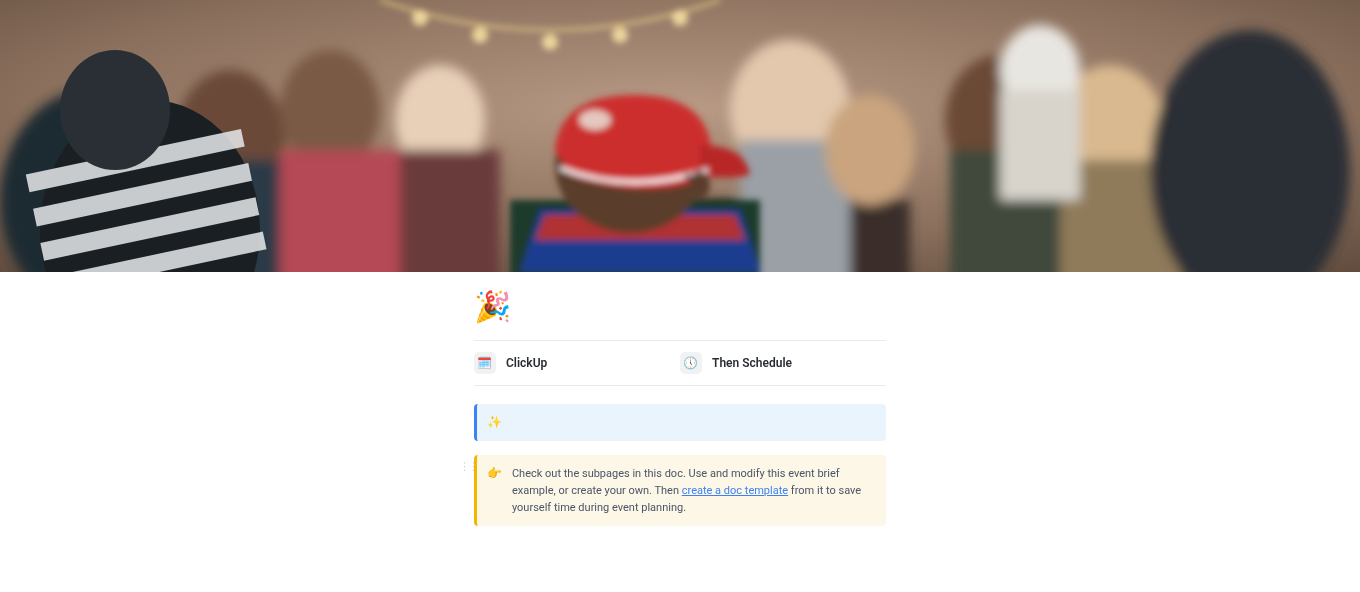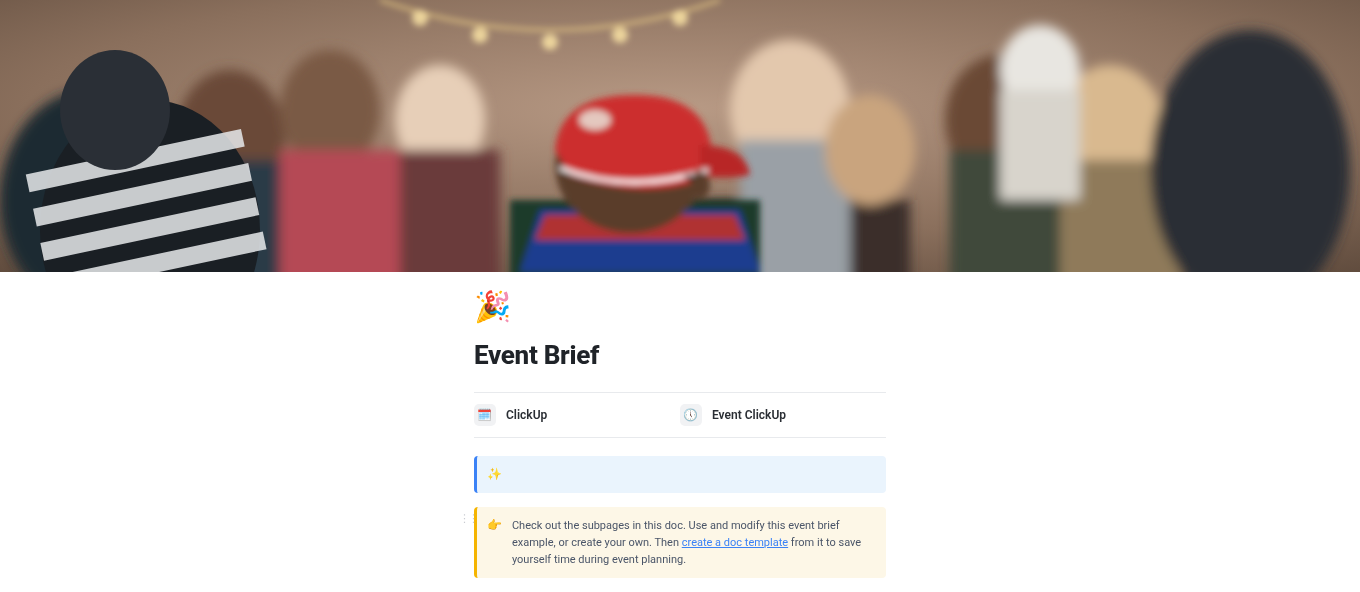--- a/index.html
+++ b/index.html
@@ -187,30 +187,29 @@
       </g>
       <ellipse cx="115" cy="110" rx="55" ry="60" fill="#2a2f36"></ellipse>
     </g>
   </svg>
 </div>
 
 <div class="content">
 
   <div class="page-emoji">🎉</div>
 
-  <h1 class="page-title">Event Brief</h1>
 
   <div class="subpages">
     <div class="subpage">
       <span class="subpage-icon">🗓️</span>
       <span>ClickUp</span>
     </div>
     <div class="subpage">
       <span class="subpage-icon">🕔</span>
-      <span>Event ClickUp</span>
+      <span>Then Schedule</span>
     </div>
   </div>
 
   <div class="callout callout-blue">
     <span class="callout-emoji">✨</span>
   </div>
 
   <div class="callout callout-yellow">
     <span class="drag-handle">⋮⋮</span>
     <span class="callout-emoji">👉</span>

